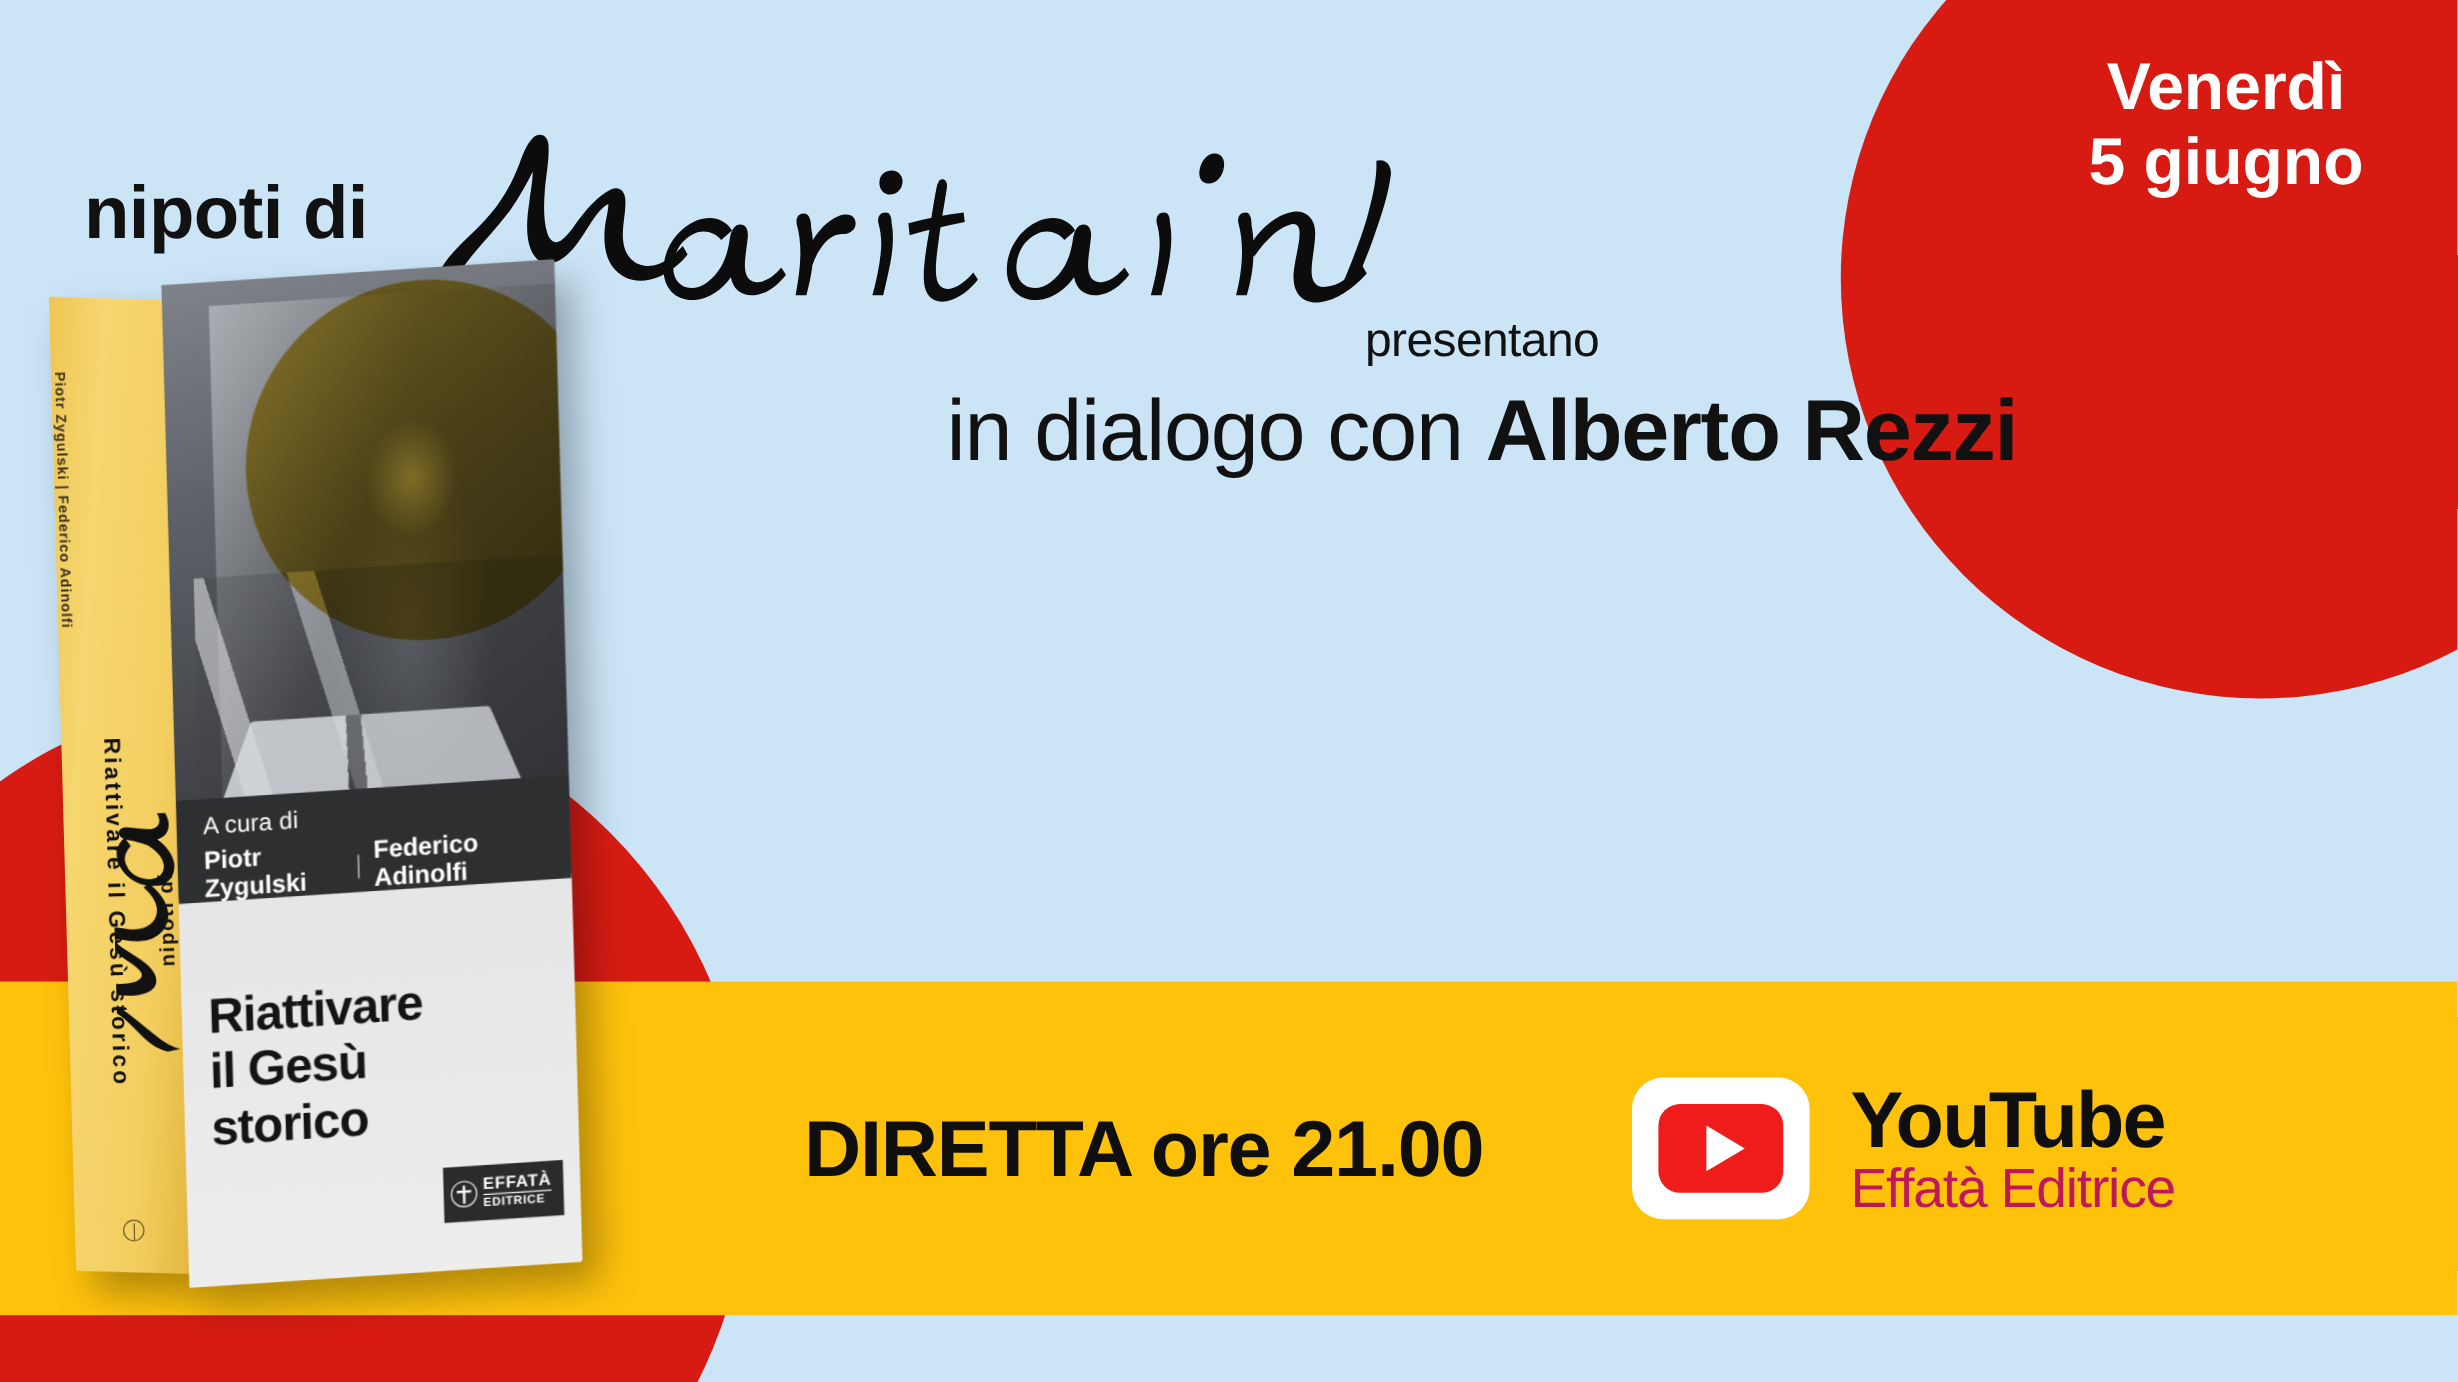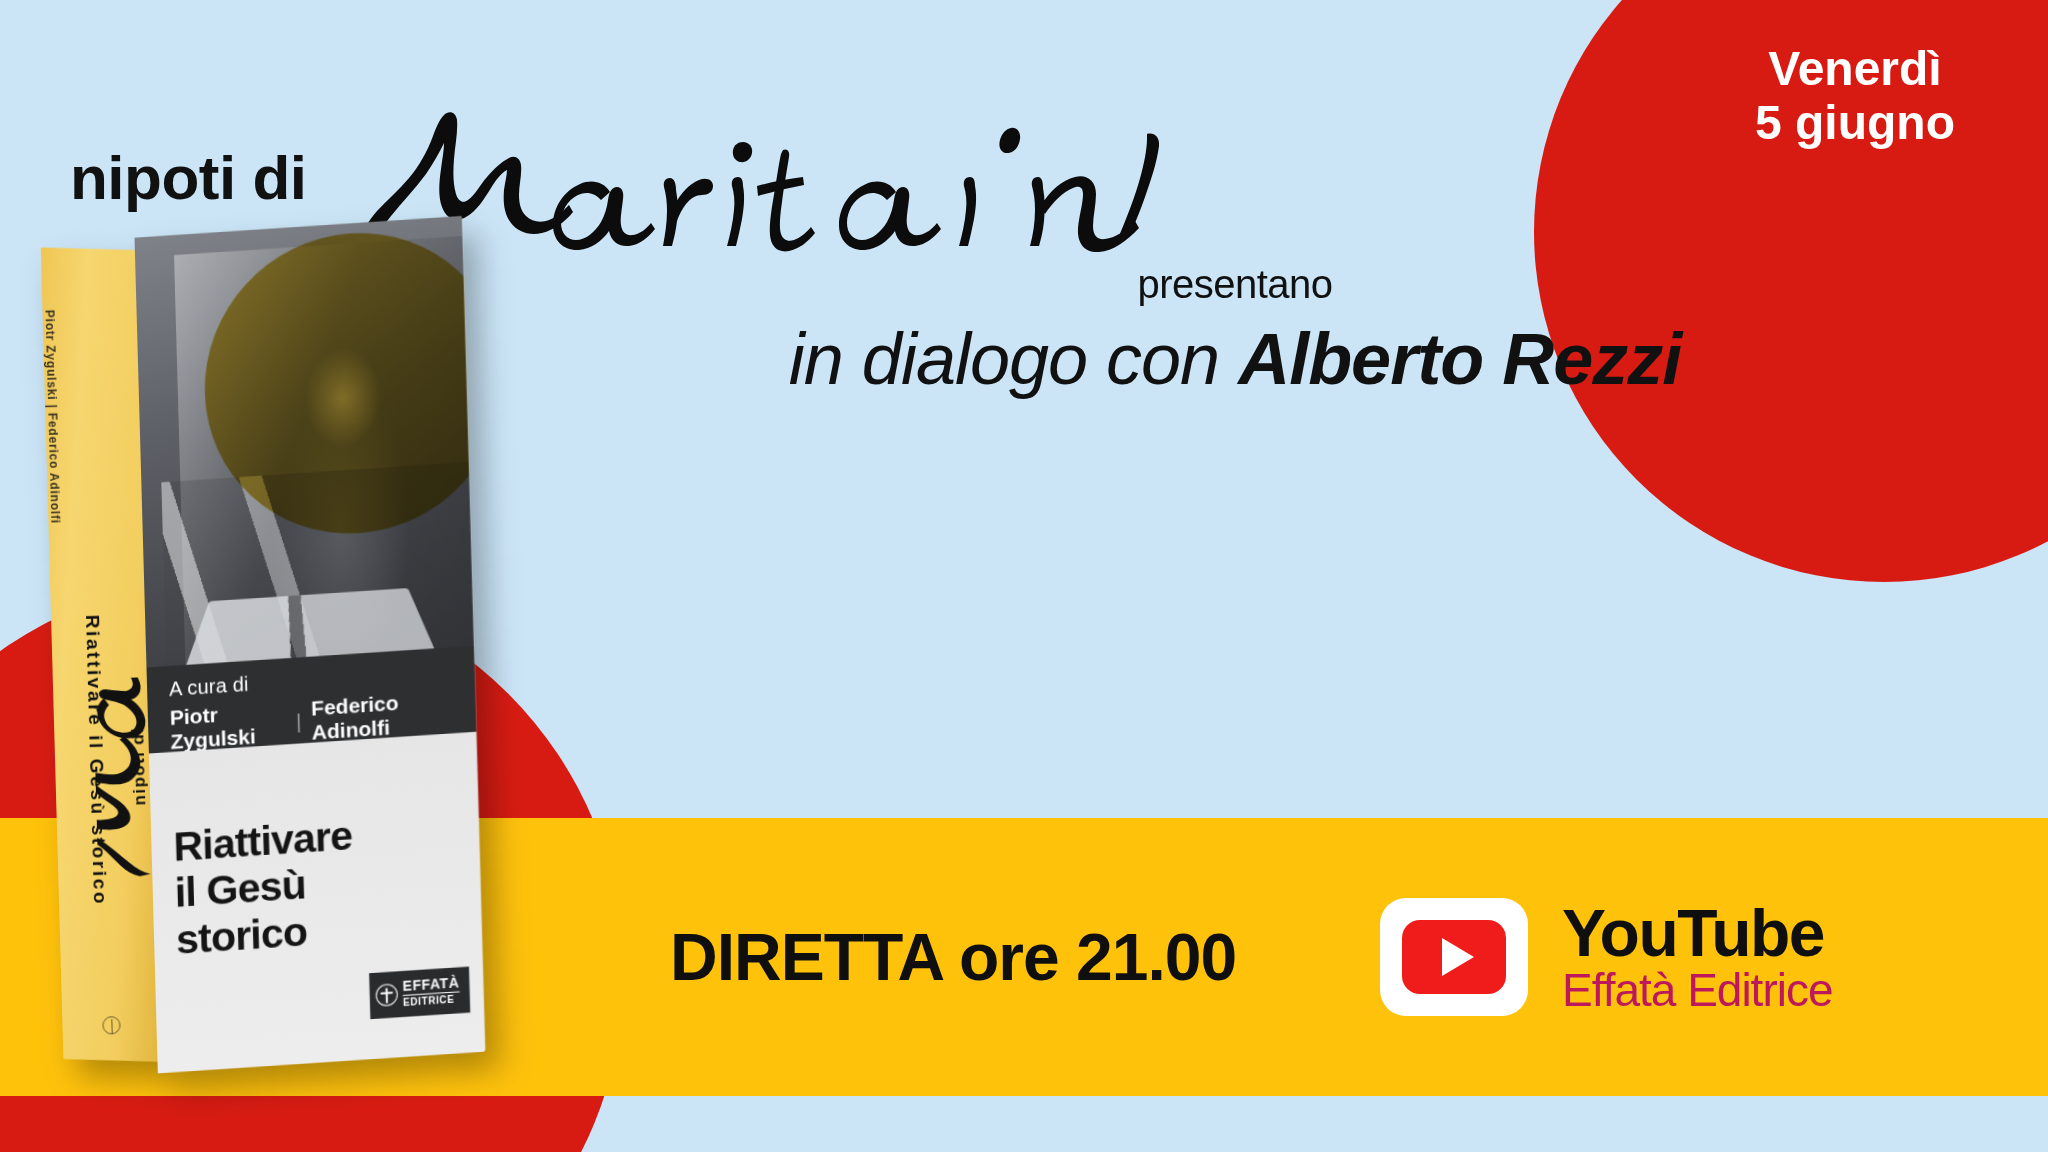--- a/index.html
+++ b/index.html
@@ -72,21 +72,21 @@
 
   
   .date-badge {
     position: absolute;
     left: 1690px;
     top: 42px;
     width: 330px;
     text-align: center;
     color: #ffffff;
     font-weight: 700;
-    font-size: 48px;
+    font-size: 55px;
     line-height: 1.12;
     z-index: 8;
   }
   .date-badge .l2 { display: block; }
 
   
   .copy {
     position: absolute;
     left: 520px;
     top: 262px;
@@ -110,21 +110,20 @@
     letter-spacing: -2px;
     white-space: nowrap;
   }
   .copy .dialogo {
     margin-top: 14px;
     font-size: 72px;
     font-weight: 400;
     color: #111111;
     line-height: 1.1;
     letter-spacing: -1px;
-    font-style: italic;
   }
   .copy .dialogo b { font-weight: 700; }
 
   
   .bar-content {
     position: absolute;
     left: 0;
     top: 818px;
     width: 2048px;
     height: 278px;
@@ -140,21 +139,20 @@
     color: #0f0f0f;
     letter-spacing: -1px;
     white-space: nowrap;
   }
   .yt-block {
     position: absolute;
     left: 1360px;
     display: flex;
     align-items: center;
     gap: 34px;
-    margin-left: 20px;
   }
   .yt-icon {
     width: 148px;
     height: 118px;
     background: #ffffff;
     border-radius: 26px;
     display: flex;
     align-items: center;
     justify-content: center;
     flex: none;

